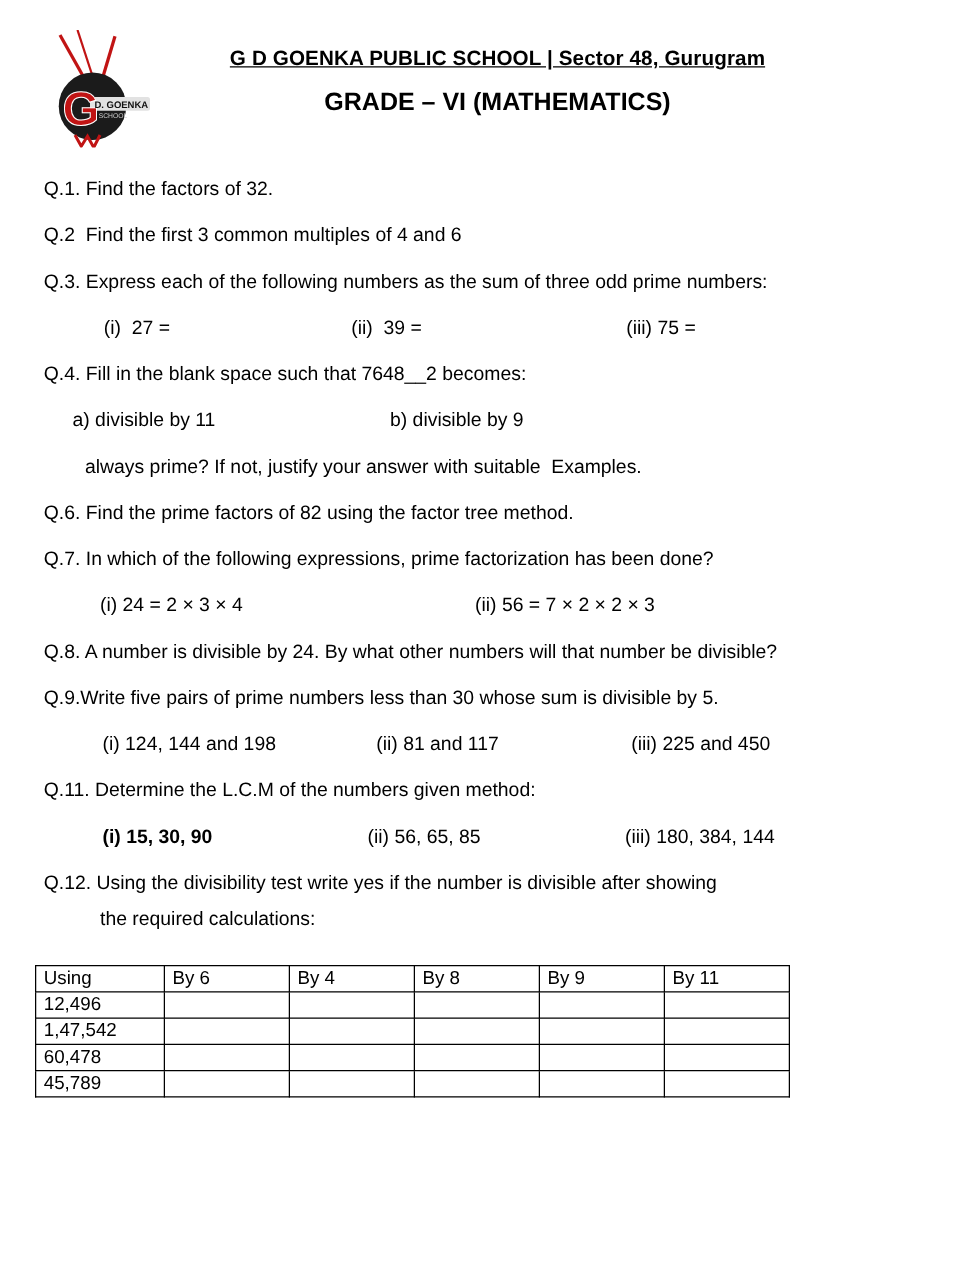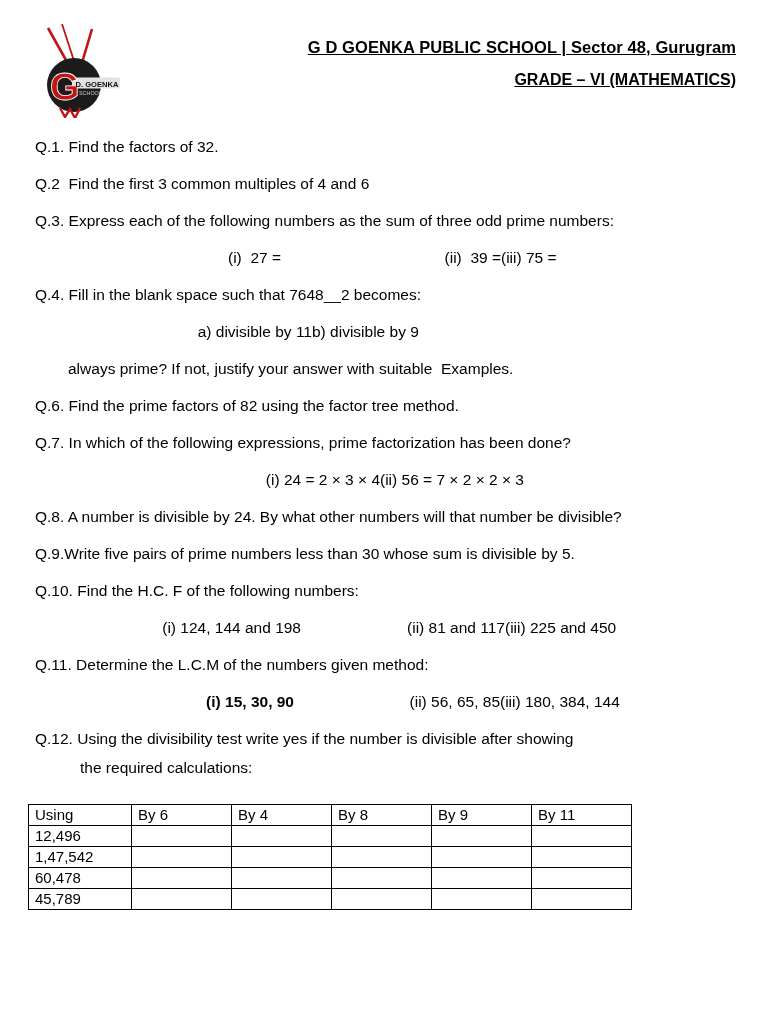--- a/index.html
+++ b/index.html
@@ -10,33 +10,33 @@
     color: #000;
     position: relative;
     overflow: hidden;
   }
   .page { position: absolute; inset: 0; background: #fff; }
 
   
   .logo { position: absolute; top: 24px; left: 34px; width: 92px; height: 94px; }
 
   
-  .header { text-align: right; padding-top: 38px; padding-left: 60px; padding-right: 32px; }
+  .header { text-align: center; padding-top: 38px; padding-left: 60px; padding-right: 32px; }
   .header .h-line1 {
     font-size: 16.5px; font-weight: bold; text-decoration: underline;
     margin-bottom: 14px; letter-spacing: .1px;
   }
-  .header .h-line2 { font-size: 16px; font-weight: bold; margin-bottom: 15px; text-decoration: underline; }
+  .header .h-line2 { font-size: 20px; font-weight: bold; margin-bottom: 15px; }
   .header .h-line3 { font-size: 16px; font-weight: bold; }
 
   
   .content { padding: 28px 40px 0 35px; font-size: 15.5px; }
   .q { line-height: 29px; margin-bottom: 8px; white-space: pre-wrap; }
   .parts { white-space: normal; }
-  .parts span { white-space: pre-wrap; text-align: right; }
+  .parts span { white-space: pre-wrap; }
   .c { display: inline-block; vertical-align: top; }
 
   .parts-q3  { padding-left: 48px; }
   .parts-q3  .c1 { width: 198px; }
   .parts-q3  .c2 { width: 220px; }
 
   .parts-q4  { padding-left: 23px; }
   .parts-q4  .c1 { width: 254px; }
 
   .parts-q7  { padding-left: 45px; }
@@ -112,21 +112,20 @@
 
     <div class="q">Q.6. Find the prime factors of 82 using the factor tree method.</div>
 
     <div class="q">Q.7. In which of the following expressions, prime factorization has been done?</div>
     <div class="q parts parts-q7"><span class="c c1">(i) 24 = 2 × 3 × 4</span><span class="c">(ii) 56 = 7 × 2 × 2 × 3</span></div>
 
     <div class="q">Q.8. A number is divisible by 24. By what other numbers will that number be divisible?</div>
 
     <div class="q">Q.9.Write five pairs of prime numbers less than 30 whose sum is divisible by 5.</div>
 
-    <div class="q">Q.10. Find the H.C. F of the following numbers:</div>
     <div class="q parts parts-q10"><span class="c c1">(i) 124, 144 and 198</span><span class="c c2">(ii) 81 and 117</span><span class="c">(iii) 225 and 450</span></div>
 
     <div class="q">Q.11. Determine the L.C.M of the numbers given method:</div>
     <div class="q parts parts-q11"><span class="c c1">(i) 15, 30, 90</span><span class="c c2">(ii) 56, 65, 85</span><span class="c">(iii) 180, 384, 144</span></div>
 
     <div class="q"><div>Q.12. Using the divisibility test write yes if the number is divisible after showing</div><div class="indent-q12">the required calculations:</div></div>
 
     <table class="div-table">
       <colgroup>
         <col class="col-num">

